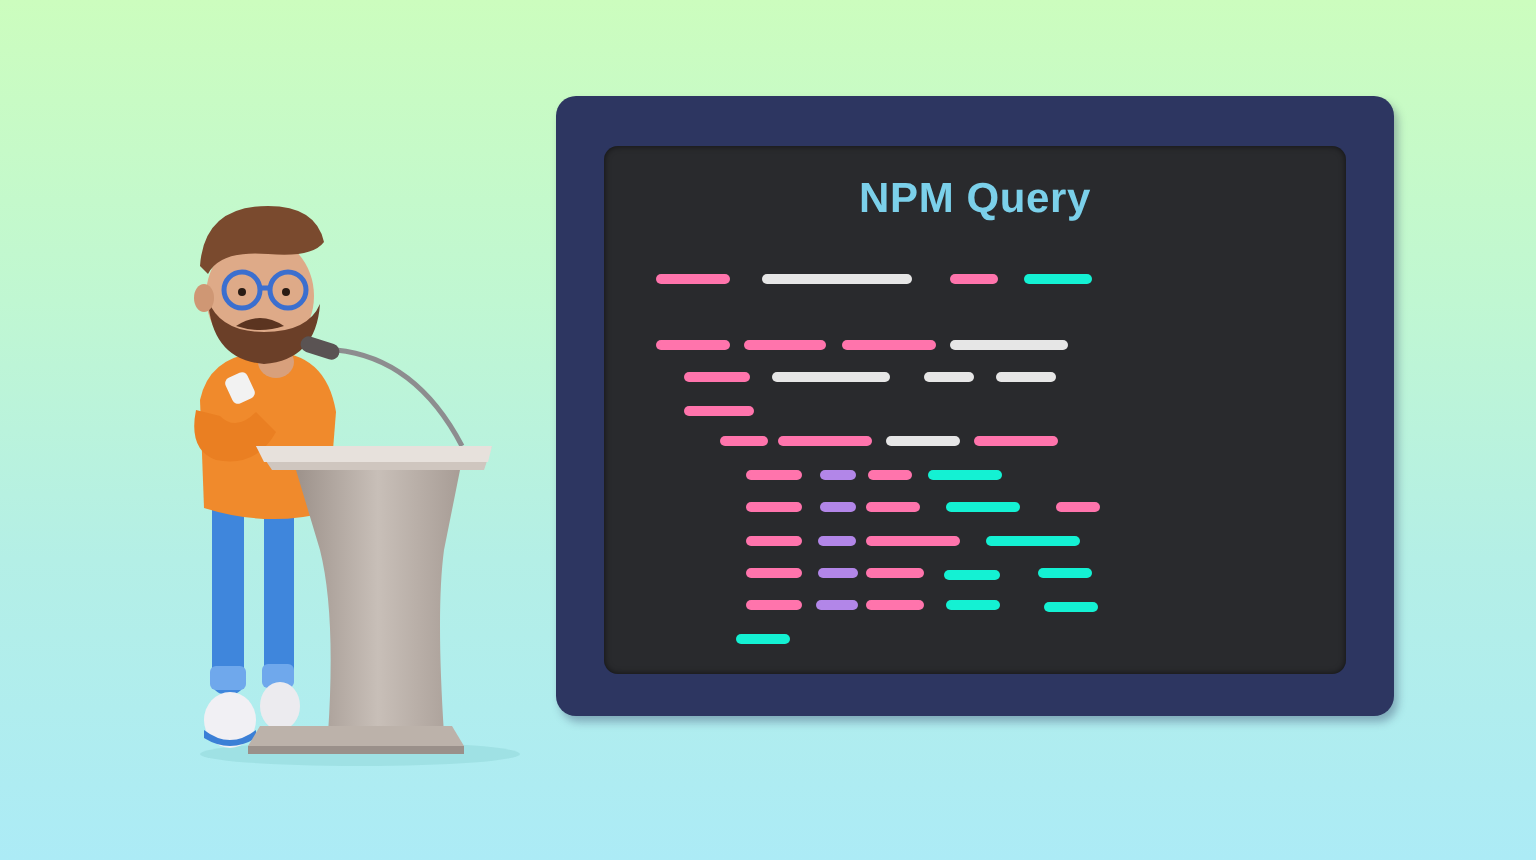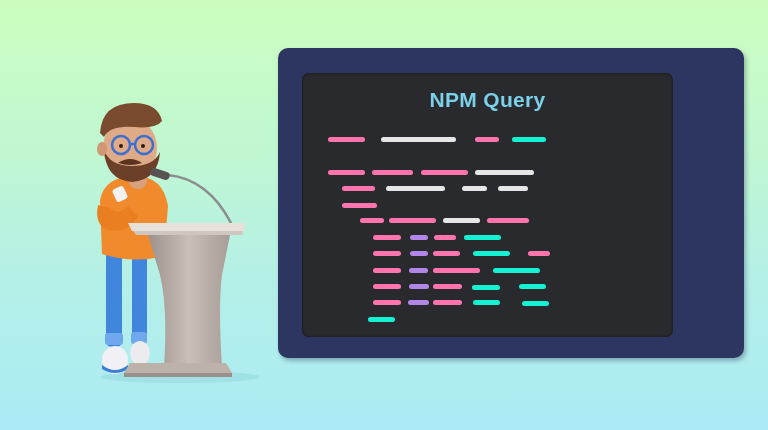--- a/index.html
+++ b/index.html
@@ -5,21 +5,20 @@
   html, body { margin: 0; padding: 0; }
   body {
     width: 768px; height: 430px; overflow: hidden; position: relative;
     background: linear-gradient(180deg, #ccfdbe 0%, #c0f7d2 35%, #b4efe6 65%, #acebf6 100%);
     font-family: "Liberation Sans", sans-serif;
   }
   .monitor {
     position: absolute; left: 278px; top: 48px; width: 419px; height: 310px;
     background: #2d3661; border-radius: 10px;
     box-shadow: 2px 3px 4px rgba(40,50,90,0.35);
-    padding-left: 47px;
   }
   .screen {
     position: absolute; left: 24px; top: 25px; width: 371px; height: 264px;
     background: #292a2d; border-radius: 7px;
     box-shadow: inset 0 0 3px rgba(0,0,0,0.6);
   }
   .title {
     position: absolute; left: 0; right: 0; top: 15px; text-align: center;
     font-size: 21px; font-weight: bold; color: #7bd0ea; letter-spacing: 0.3px;
   }

